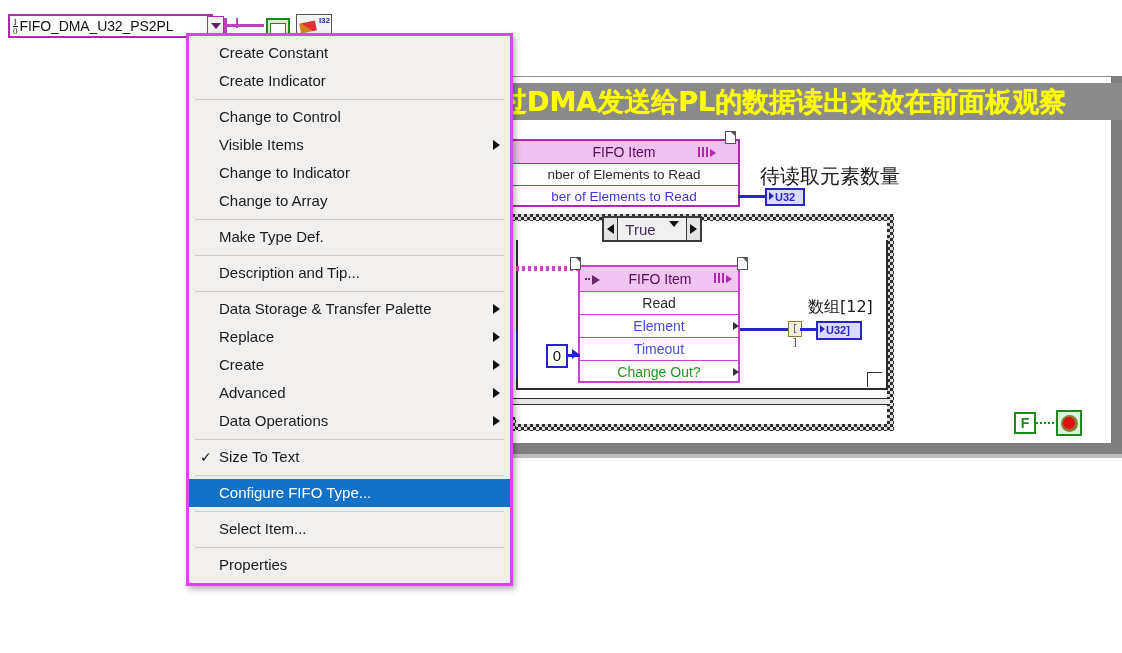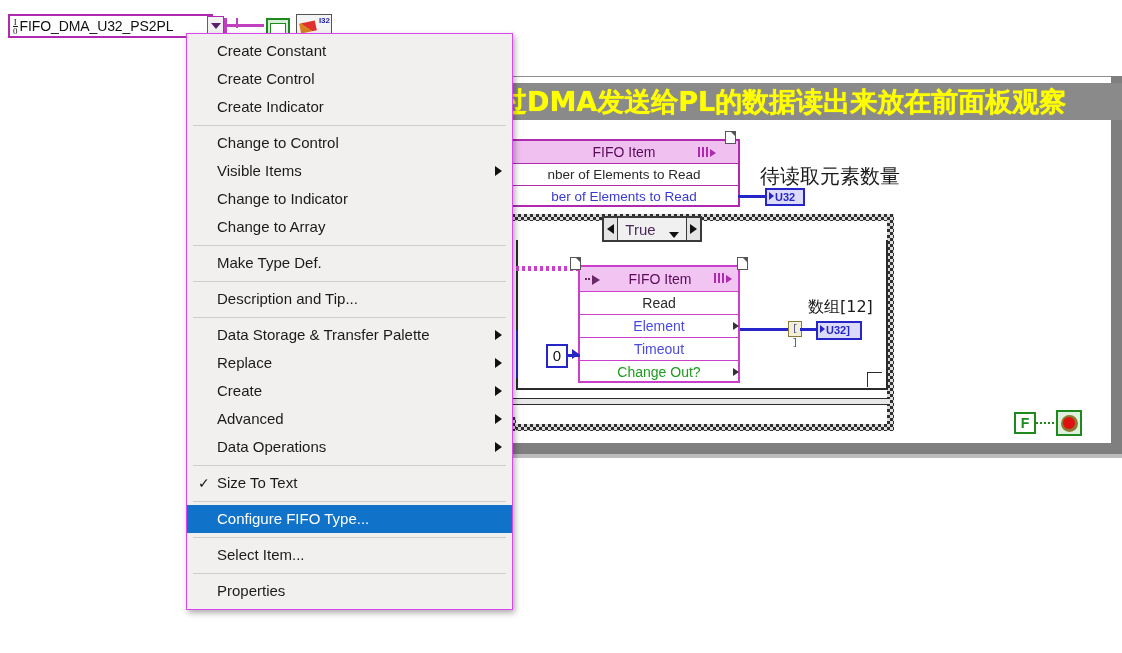--- a/index.html
+++ b/index.html
@@ -57,21 +57,21 @@
     transform:rotate(-12deg);
   }
   #i32-node .i32{
     position:absolute;right:1px;top:1px;font-size:8px;color:#1d1d9e;
     font-family:"Liberation Sans",sans-serif;font-weight:bold;
   }
 
   
   #context-menu{
     left:186px;top:33px;width:327px;
-    background:#f1f0ef;border:1px solid #d946ef;
+    background:#f1f0ef;border:3px solid #d946ef;
     box-shadow:2px 3px 6px rgba(0,0,0,.32);
     box-sizing:border-box;padding:3px 0 4px 0;
     z-index:50;
   }
   .mi{
     position:relative;height:28px;line-height:28px;
     padding-left:30px;padding-right:24px;
     font-size:15px;color:#1b1b1b;white-space:nowrap;cursor:default;
     font-family:"Liberation Sans",sans-serif;
   }
@@ -190,21 +190,21 @@
   }
   #case-sel .lft,#case-sel .rgt{
     width:13px;height:100%;display:flex;align-items:center;justify-content:center;
     background:#e4e4e4;
   }
   #case-sel .lft{border-right:1px solid #3a3a3a;}
   #case-sel .rgt{border-left:1px solid #3a3a3a;}
   .tri-l{width:0;height:0;border-top:5px solid transparent;border-bottom:5px solid transparent;border-right:7px solid #111;}
   .tri-r{width:0;height:0;border-top:5px solid transparent;border-bottom:5px solid transparent;border-left:7px solid #111;}
   #case-sel .mid{
-    flex:1;display:flex;align-items:flex-end;justify-content:center;gap:13px;
+    flex:1;display:flex;align-items:flex-start;justify-content:center;gap:13px;
     font-size:15px;color:#4a2a5a;font-family:"Liberation Sans",sans-serif;
   }
   #case-body2{
     left:516px;top:240px;width:372px;height:150px;
     border:2px solid #2b2b2b;border-top:none;box-sizing:border-box;
   }
   #case-corner{
     left:867px;top:372px;width:14px;height:14px;
     border-left:1px solid #2b2b2b;border-top:1px solid #2b2b2b;
     background:#ffffff;transform:none;
@@ -429,21 +429,20 @@
 <div class="abs" id="f-const">F</div>
 <div class="abs" id="wire-f"></div>
 <div class="abs" id="stop-btn">
   <div class="ring">
     <div class="dot"></div>
   </div>
 </div>
 
 <div class="abs" id="context-menu">
     <div class="mi"><span>Create Constant</span></div>
-    <div class="mi"><span>Create Control</span></div>
     <div class="mi"><span>Create Indicator</span></div>
     <div class="msep"></div>
     <div class="mi"><span>Change to Control</span></div>
     <div class="mi"><span>Visible Items</span><span class="arrow"></span></div>
     <div class="mi"><span>Change to Indicator</span></div>
     <div class="mi"><span>Change to Array</span></div>
     <div class="msep"></div>
     <div class="mi"><span>Make Type Def.</span></div>
     <div class="msep"></div>
     <div class="mi"><span>Description and Tip...</span></div>

